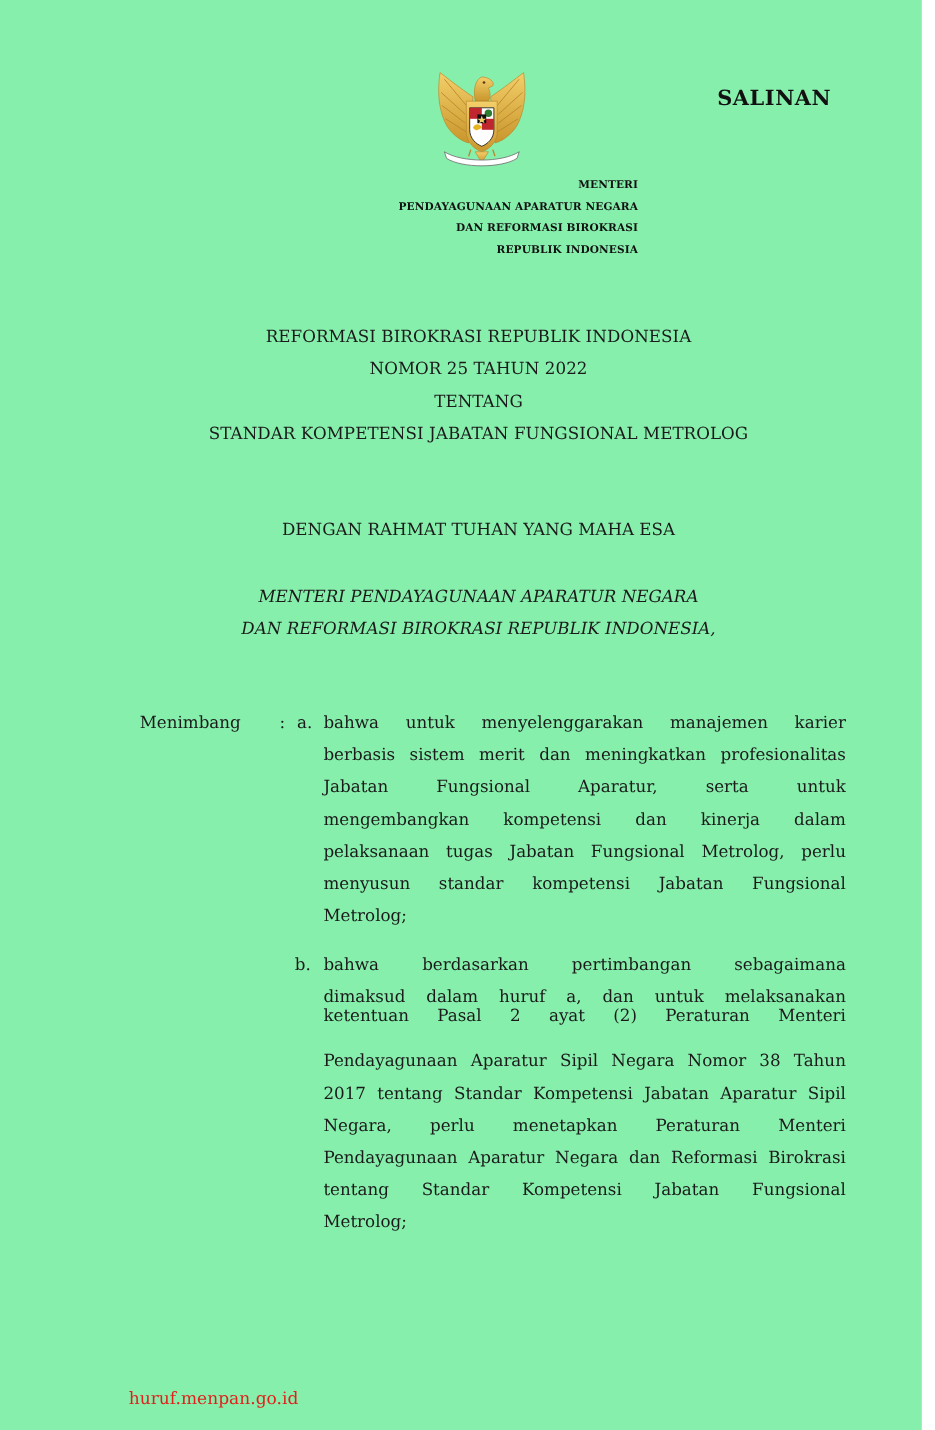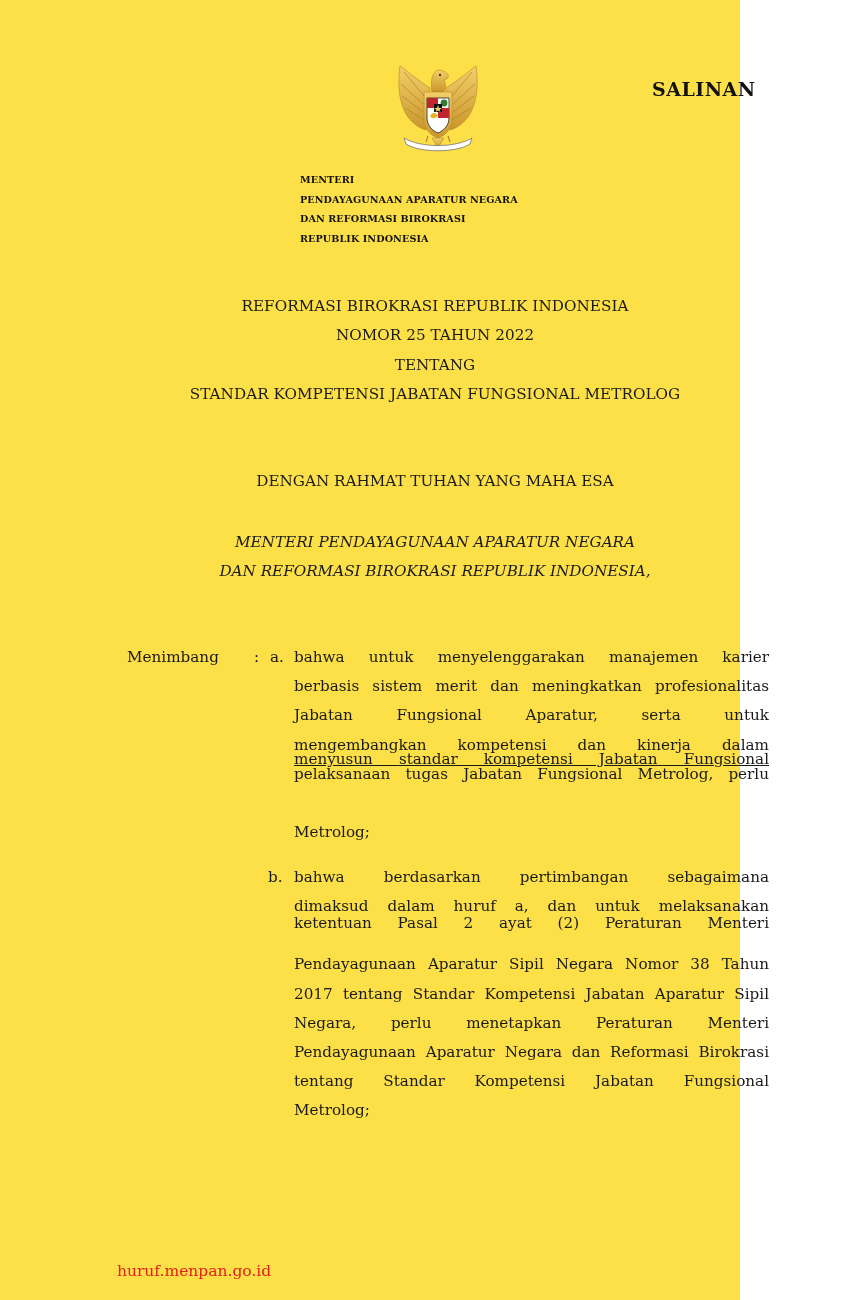--- a/index.html
+++ b/index.html
@@ -1,25 +1,25 @@
 <!DOCTYPE html>
 <html><head>
 <meta charset="utf-8">
 <style>
   html, body { margin:0; padding:0; background:#ffffff; }
   body { width:850px; height:1300px; position:relative; overflow:hidden;
          font-family:"DejaVu Serif", "Liberation Serif", serif; color:#1a1a1a; }
-  .page { position:absolute; left:0; top:0; width:740px; height:1300px; background:#fde047; }
+  .page { position:absolute; left:0; top:0; width:838px; height:1300px; background:#86efac; }
 
   .emblem { position:absolute; left:390px; top:58px; width:96px; height:98px; }
 
   .salinan { position:absolute; left:652px; top:78px; font-family:"DejaVu Serif", serif;
              font-weight:bold; font-size:19px; letter-spacing:0.5px; color:#111; }
 
-  .minister-block { position:absolute; left:300px; top:170px; width:280px; text-align:left; }
+  .minister-block { position:absolute; left:300px; top:159px; width:280px; text-align:right; }
   .minister-block div { font-family:"DejaVu Serif", serif; font-weight:bold; font-size:9.6px;
                         line-height:19.5px; color:#111; letter-spacing:0.1px; }
 
   .title-block { position:absolute; left:100px; top:292px; width:670px; text-align:center; }
   .title-block div { font-size:15.2px; line-height:29.3px; white-space:nowrap; letter-spacing:0.05px; }
 
   .blessing { position:absolute; left:100px; top:470px; width:670px; text-align:center;
               font-size:15.2px; line-height:22px; }
 
   .minister-title { position:absolute; left:100px; top:528px; width:670px; text-align:center; }
@@ -103,21 +103,21 @@
   <div>
     <div class="considering-label">Menimbang</div>
     <div class="colon">:</div>
 
     <div class="item-marker" style="left:270px; top:646px;">a.</div>
     <div class="line j" style="top:646px;">bahwa untuk menyelenggarakan manajemen karier</div>
     <div class="line j" style="top:675px;">berbasis sistem merit dan meningkatkan profesionalitas</div>
     <div class="line j" style="top:704px;">Jabatan Fungsional Aparatur, serta untuk</div>
     <div class="line j" style="top:734px;">mengembangkan kompetensi dan kinerja dalam</div>
     <div class="line j" style="top:763px;">pelaksanaan tugas Jabatan Fungsional Metrolog, perlu</div>
-    <div class="line j" style="top:748px;text-decoration:underline;">menyusun standar kompetensi Jabatan Fungsional</div>
+    <div class="line j" style="top:792px;">menyusun standar kompetensi Jabatan Fungsional</div>
     <div class="line" style="top:821px;">Metrolog;</div>
 
     <div class="item-marker" style="left:268px; top:866px;">b.</div>
     <div class="line j" style="top:866px;">bahwa berdasarkan pertimbangan sebagaimana</div>
     <div class="line j" style="top:895px;">dimaksud dalam huruf a, dan untuk melaksanakan</div>
     <div class="line j" style="top:912px;">ketentuan Pasal 2 ayat (2) Peraturan Menteri</div>
     <div class="line j" style="top:953px;">Pendayagunaan Aparatur Sipil Negara Nomor 38 Tahun</div>
     <div class="line j" style="top:983px;">2017 tentang Standar Kompetensi Jabatan Aparatur Sipil</div>
     <div class="line j" style="top:1012px;">Negara, perlu menetapkan Peraturan Menteri</div>
     <div class="line j" style="top:1041px;">Pendayagunaan Aparatur Negara dan Reformasi Birokrasi</div>

